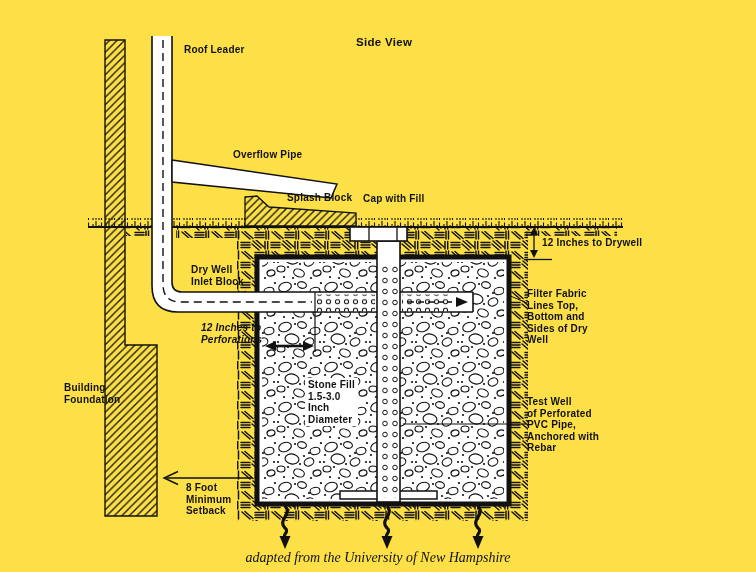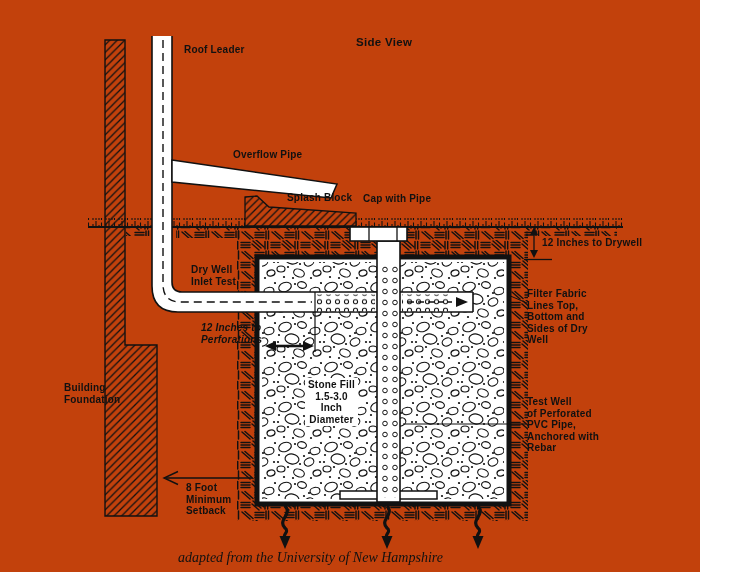--- a/index.html
+++ b/index.html
@@ -1,28 +1,28 @@
 <!DOCTYPE html>
 <html><head>
 <meta charset="utf-8">
 <style>
   html,body{margin:0;padding:0;background:#fff;}
   .canvas{
-    position:relative;width:700px;height:572px;background:#c2410c;
+    position:relative;width:756px;height:572px;background:#fde047;
     font-family:"Liberation Sans",sans-serif;overflow:hidden;
   }
   .canvas svg{position:absolute;left:0;top:0;}
   .lbl{
     position:absolute;color:#111;font-weight:bold;font-size:10px;
     line-height:11.5px;white-space:pre-line;letter-spacing:.2px;
   }
   .lbl.title{font-size:11.5px;letter-spacing:.3px;}
-  .lbl.boxed{background:#fff;padding:1px 3px;text-align:center;}
+  .lbl.boxed{background:#fff;padding:1px 3px;}
   .credit{
-    position:absolute;left:178px;top:550px;width:400px;text-align:left;
+    position:absolute;left:178px;top:550px;width:400px;text-align:center;
     font-family:"Liberation Serif",serif;font-style:italic;font-size:14px;color:#111;
     white-space:nowrap;
   }
 </style>
 </head>
 <body>
 
 <div class="canvas">
 
 <svg width="756" height="572" viewBox="0 0 756 572">
@@ -160,24 +160,24 @@
     <polygon points="279.5,536 290.5,536 285,549" fill="#111" stroke="none"></polygon>
     <polygon points="381.5,536 392.5,536 387,549" fill="#111" stroke="none"></polygon>
     <polygon points="472.5,536 483.5,536 478,549" fill="#111" stroke="none"></polygon>
   </g>
 </svg>
 
 <div class="lbl title" style="left:356px;top:37px;">Side View</div>
 <div class="lbl" style="left:184px;top:44px;">Roof Leader</div>
 <div class="lbl" style="left:195px;top:149px;margin-left:38px;">Overflow Pipe</div>
 <div class="lbl" style="left:287px;top:192px;">Splash Block</div>
-<div class="lbl" style="left:363px;top:193px;">Cap with Pipe</div>
+<div class="lbl" style="left:363px;top:193px;">Cap with Fill</div>
 <div class="lbl" style="left:542px;top:237px;">12 Inches to Drywell</div>
 <div class="lbl" style="left:191px;top:264px;">Dry Well
-Inlet Test</div>
+Inlet Block</div>
 <div class="lbl" style="left:201px;top:322px;font-style:italic;">12 Inches to
 Perforations</div>
 <div class="lbl boxed" style="left:305px;top:378px;">Stone Fill
 1.5-3.0
 Inch
 Diameter</div>
 <div class="lbl" style="left:527px;top:288px;">Filter Fabric
 Lines Top,
 Bottom and
 Sides of Dry

